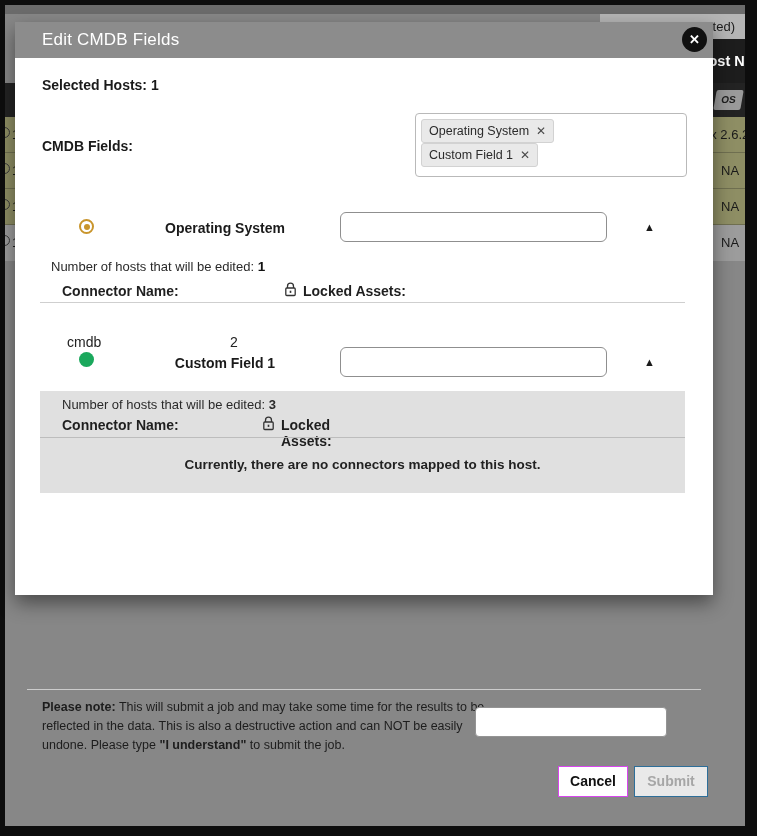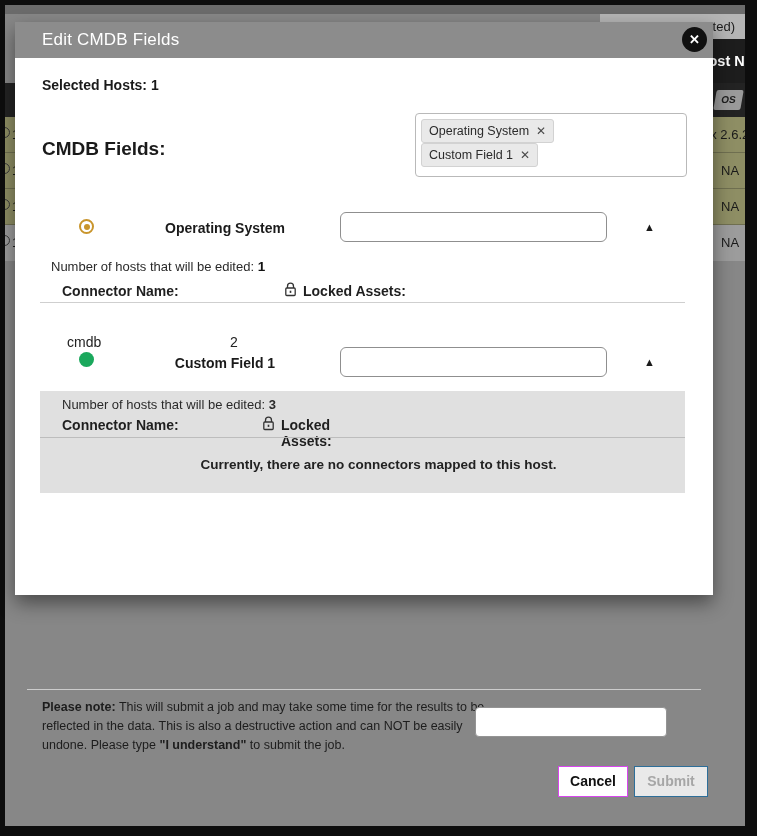--- a/index.html
+++ b/index.html
@@ -28,21 +28,21 @@
 
   
   .modal { position:absolute; left:15px; top:22px; width:698px; height:573px; background:#ffffff;
            box-shadow:0 8px 18px rgba(0,0,0,0.45); }
   .modal-header { position:absolute; left:0; top:0; width:100%; height:36px; background:#8c8c8c; }
   .modal-title { position:absolute; left:27px; top:8px; color:#ffffff; font-size:17px; font-weight:500; letter-spacing:.2px; }
   .close-btn { position:absolute; left:667px; top:5px; width:25px; height:25px; background:#101010; border-radius:50%;
                color:#fff; font-size:13px; font-weight:700; text-align:center; line-height:25px; cursor:pointer; }
 
   .selected-hosts { position:absolute; left:27px; top:55px; font-size:14px; font-weight:700; color:#1a1a1a; }
-  .cmdb-fields-label { position:absolute; left:27px; top:116px; font-size:19px; font-weight:700; color:#1a1a1a; }
+  .cmdb-fields-label { position:absolute; left:27px; top:116px; font-size:14px; font-weight:700; color:#1a1a1a; }
 
   .chips-box { position:absolute; left:400px; top:91px; width:272px; height:64px; background:#fff;
                border:1px solid #b9b9b9; border-radius:4px; padding:5px; }
   .chip { display:inline-block; background:#e9e9e9; border:1px solid #d2d2d2; border-radius:3px;
           font-size:12.5px; color:#2b2b2b; padding:4px 7px; margin-right:5px; vertical-align:top; }
   .chip .chip-x { margin-left:7px; color:#4a4a4a; font-size:12px; cursor:pointer; }
 
   .status-ring { position:absolute; left:64px; width:15px; height:15px; border:2px solid #c9952c; border-radius:50%; }
   .status-ring::after { content:''; position:absolute; left:2.5px; top:2.5px; width:6px; height:6px;
                         background:#c9952c; border-radius:50%; }
@@ -58,21 +58,21 @@
   .lock-icon { position:absolute; left:222px; top:-1px; }
   .locked-label { position:absolute; left:241px; top:0; font-weight:700; }
   .divider { position:absolute; height:1px; background:#cfcfcf; }
   .conn-row { position:absolute; left:52px; font-size:14px; color:#222;margin-top:28px; }
   .conn-locked { position:absolute; left:163px; top:0; }
 
   .gray-block { position:absolute; left:25px; top:369px; width:645px; height:102px; background:#e0e0e0; }
   .gb-hosts { position:absolute; left:22px; top:6px; font-size:13px; color:#2a2a2a; }
   .gb-conn { position:absolute; left:22px; top:26px; font-size:14px; font-weight:700; color:#1f1f1f; }
   .gb-divider { position:absolute; left:0; top:46px; width:100%; height:1px; background:#bdbdbd; }
-  .gb-message { position:absolute; left:16px; top:66px; width:100%; text-align:center;
+  .gb-message { position:absolute; left:0; top:66px; width:100%; text-align:center;
                 font-size:13.5px; font-weight:700; color:#222; }
 
   .footer-divider { position:absolute; left:12px; top:667px; width:674px; height:1px; background:#cccccc; }
   .note { position:absolute; left:27px; top:676px; width:445px; font-size:12.5px; color:#1d1d1d; line-height:19px; }
   .note b { font-size:12.5px; }
   .confirm-input { position:absolute; left:460px; top:685px; width:192px; height:30px; border:1px solid #949494;
                    border-radius:4px; font-size:13px; padding:0 8px; font-family:"Liberation Sans",sans-serif; }
 
   .btn { position:absolute; top:744px; height:31px; font-size:14px; font-weight:700; text-align:center;
          line-height:29px; cursor:pointer; font-family:"Liberation Sans",sans-serif; }

